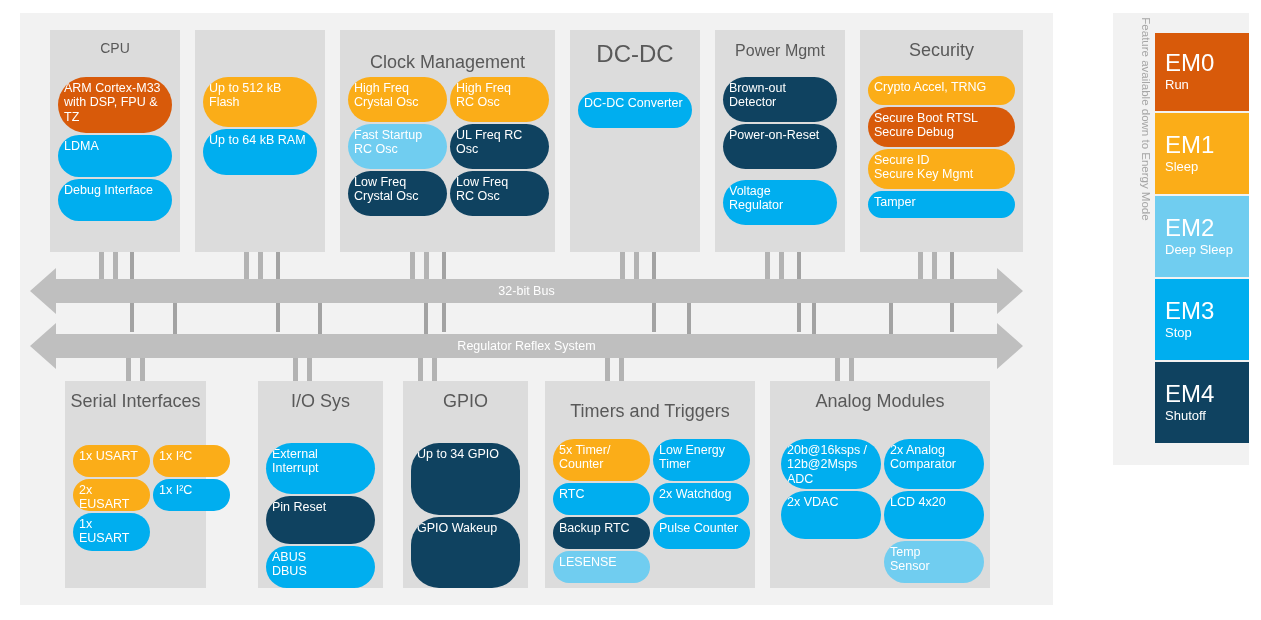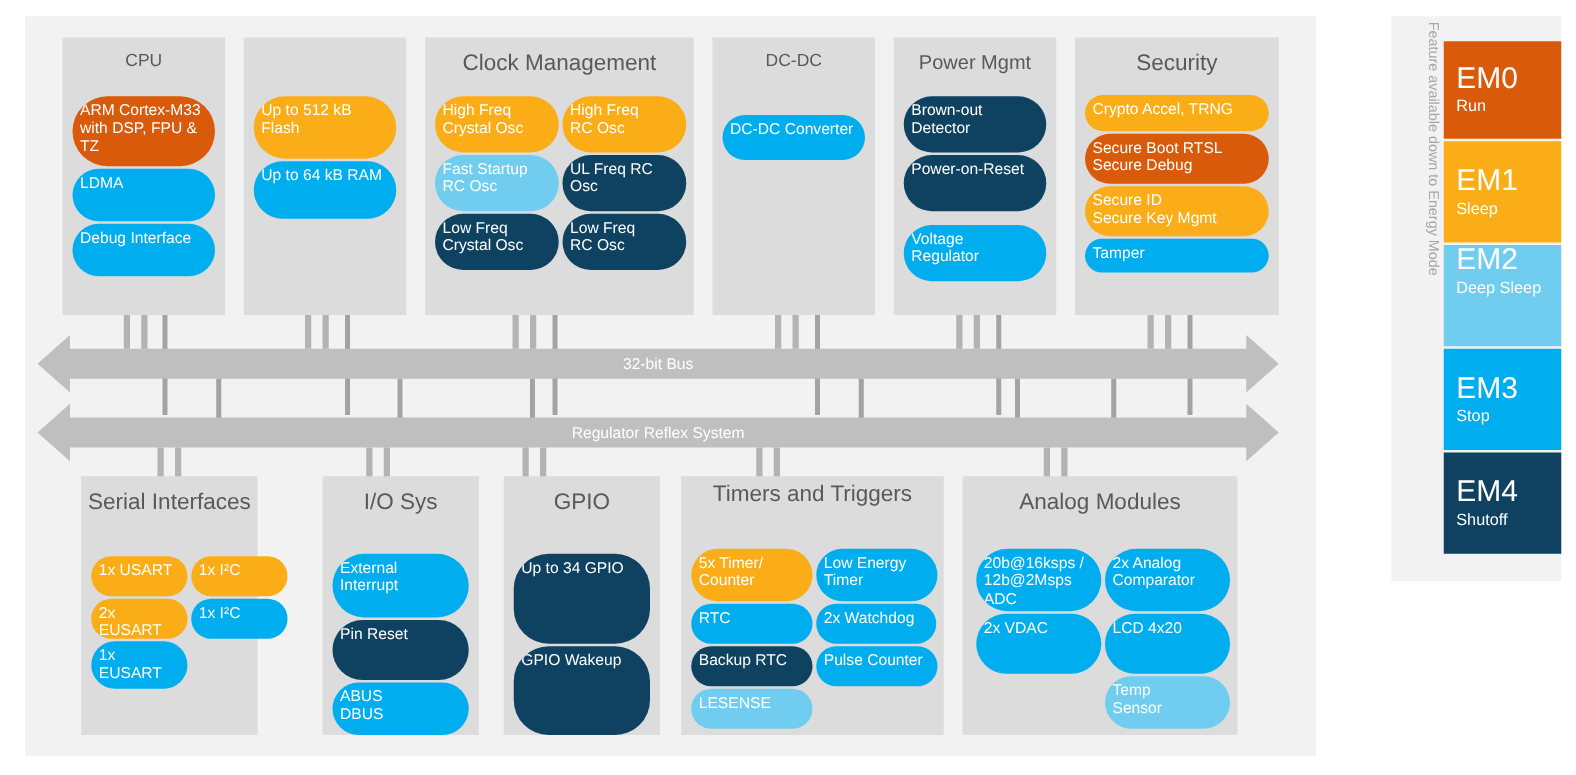--- a/index.html
+++ b/index.html
@@ -83,39 +83,39 @@
 
   <div class="group" id="group-memory" style="left:175px;top:17px;width:130px;height:222px;">
     <div class="blocks">
       <div class="blk c-orange" style="left:8px;top:47px;width:114px;height:50px;">Up to 512 kB
 Flash</div>
       <div class="blk c-blue" style="left:8px;top:99px;width:114px;height:46px;">Up to 64 kB RAM</div>
     </div>
   </div>
 
   <div class="group" id="group-clock" style="left:320px;top:17px;width:215px;height:222px;">
-    <div class="group-title" style="font-size:18px;padding-top:10px;">Clock Management</div>
+    <div class="group-title" style="font-size:18px;padding-top:22px;">Clock Management</div>
     <div class="blocks">
       <div class="blk c-orange" style="left:8px;top:47px;width:99px;height:45px;">High Freq
 Crystal Osc</div>
       <div class="blk c-orange" style="left:110px;top:47px;width:99px;height:45px;">High Freq
 RC Osc</div>
       <div class="blk c-blue-light" style="left:8px;top:94px;width:99px;height:45px;">Fast Startup
 RC Osc</div>
       <div class="blk c-navy" style="left:110px;top:94px;width:99px;height:45px;">UL Freq RC
 Osc</div>
       <div class="blk c-navy" style="left:8px;top:141px;width:99px;height:45px;">Low Freq
 Crystal Osc</div>
       <div class="blk c-navy" style="left:110px;top:141px;width:99px;height:45px;">Low Freq
 RC Osc</div>
     </div>
   </div>
 
   <div class="group" id="group-dcdc" style="left:550px;top:17px;width:130px;height:222px;">
-    <div class="group-title" style="font-size:14px;padding-top:10px;">DC-DC</div>
+    <div class="group-title" style="font-size:24px;padding-top:10px;">DC-DC</div>
     <div class="blocks">
       <div class="blk c-blue" style="left:8px;top:62px;width:114px;height:36px;">DC-DC Converter</div>
     </div>
   </div>
 
   <div class="group" id="group-power" style="left:695px;top:17px;width:130px;height:222px;">
     <div class="group-title" style="font-size:16px;padding-top:12px;">Power Mgmt</div>
     <div class="blocks">
       <div class="blk c-navy" style="left:8px;top:47px;width:114px;height:45px;">Brown-out
 Detector</div>
@@ -212,21 +212,21 @@
 
   <div class="group" id="group-gpio" style="left:383px;top:368px;width:125px;height:207px;">
     <div class="group-title" style="font-size:18px;padding-top:10px;">GPIO</div>
     <div class="blocks">
       <div class="blk c-navy" style="left:8px;top:62px;width:109px;height:72px;">Up to 34 GPIO</div>
       <div class="blk c-navy" style="left:8px;top:136px;width:109px;height:71px;">GPIO Wakeup</div>
     </div>
   </div>
 
   <div class="group" id="group-timers" style="left:525px;top:368px;width:210px;height:207px;">
-    <div class="group-title" style="font-size:18px;padding-top:4px;">Timers and Triggers</div>
+    <div class="group-title" style="font-size:18px;padding-top:20px;">Timers and Triggers</div>
     <div class="blocks">
       <div class="blk c-orange" style="left:8px;top:58px;width:97px;height:42px;">5x Timer/
 Counter</div>
       <div class="blk c-blue" style="left:108px;top:58px;width:97px;height:42px;">Low Energy
 Timer</div>
       <div class="blk c-blue" style="left:8px;top:102px;width:97px;height:32px;">RTC</div>
       <div class="blk c-blue" style="left:108px;top:102px;width:96px;height:32px;">2x Watchdog</div>
       <div class="blk c-navy" style="left:8px;top:136px;width:97px;height:32px;">Backup RTC</div>
       <div class="blk c-blue" style="left:108px;top:136px;width:97px;height:32px;">Pulse Counter</div>
       <div class="blk c-blue-light" style="left:8px;top:170px;width:97px;height:32px;">LESENSE</div>
@@ -257,21 +257,21 @@
     <div class="em-name" style="padding-top:18px;">EM0</div>
     <div class="em-sub">Run</div>
   </div>
 
   <div class="em c-orange" style="top:100px;height:81px;">
     <div class="em-name" style="padding-top:20px;">EM1</div>
     <div class="em-sub">Sleep</div>
   </div>
 
   <div class="em c-blue-light" style="top:183px;height:81px;">
-    <div class="em-name" style="">EM2</div>
+    <div class="em-name" style="padding-top:20px;">EM2</div>
     <div class="em-sub">Deep Sleep</div>
   </div>
 
   <div class="em c-blue" style="top:266px;height:81px;">
     <div class="em-name" style="padding-top:20px;">EM3</div>
     <div class="em-sub">Stop</div>
   </div>
 
   <div class="em c-navy" style="top:349px;height:81px;">
     <div class="em-name" style="padding-top:20px;">EM4</div>

